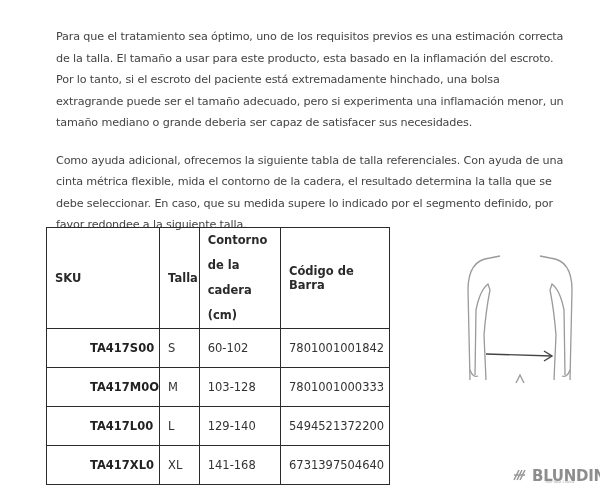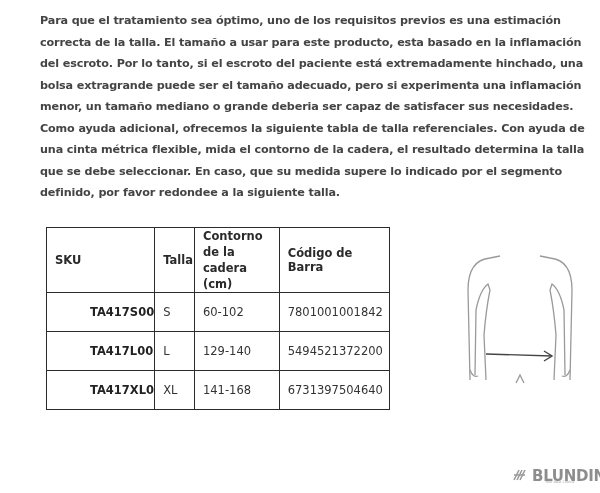--- a/index.html
+++ b/index.html
@@ -1,27 +1,27 @@
 <!DOCTYPE html>
 <html><head>
 <meta charset="utf-8">
 <style>
   html, body { margin:0; padding:0; background:#ffffff; }
   body { width:600px; height:493px; position:relative; overflow:hidden;
          font-family:"DejaVu Sans", sans-serif; color:#3a3a3a; }
   .intro { position:absolute; left:40px; top:10px; width:545px;
            font-size:11.2px; line-height:21.5px; color:#444; letter-spacing:-0.15px; }
-  .intro p { margin:0;font-weight:bold; }
+  .intro p { margin:16px; }
   table.sizes { position:absolute; left:46px; top:227px; width:344px; border-collapse:collapse; }
   table.sizes td, table.sizes th { border:1.5px solid #2b2b2b; font-size:11.5px; color:#333;
            text-align:left; padding:0 0 0 8px; vertical-align:middle; }
   table.sizes th { font-weight:bold; height:48px; color:#2a2a2a; }
   table.sizes td { height:38px; }
   table.sizes td.sku { font-weight:bold; color:#222;padding-left:43px; }
-  th.c-contorno { text-align:center; padding:0; line-height:16px; }
+  th.c-contorno { text-align:center; padding:0; line-height:25px; }
   .col1 { width:86px; } .col2 { width:33px; } .col3 { width:109px; } .col4 { width:114px; }
   .figure { position:absolute; left:460px; top:250px; width:120px; height:135px; }
   .logo { position:absolute; left:512px; top:467px; width:85px; height:20px; }
   .logo-text { position:absolute; left:20px; top:0; font-size:15px; font-weight:bold; color:#8d8d8d; letter-spacing:-0.3px; }
   .logo-sub { position:absolute; left:33px; top:13px; font-size:3.5px; color:#aaa; }
 </style>
 </head>
 <body>
 
 <div class="intro">
@@ -35,20 +35,26 @@
     <th class="col1">SKU</th>
     <th class="col2">Talla</th>
     <th class="col3 c-contorno">Contorno de la cadera (cm)</th>
     <th class="col4">Código de Barra</th>
   </tr>
   <tr>
     <td class="sku">TA417S00</td>
     <td>S</td>
     <td>60-102</td>
     <td>7801001001842</td>
+  </tr>
+  <tr>
+    <td class="sku">TA417M0O</td>
+    <td>M</td>
+    <td>103-128</td>
+    <td>7801001000333</td>
   </tr>
   <tr>
     <td class="sku">TA417L00</td>
     <td>L</td>
     <td>129-140</td>
     <td>5494521372200</td>
   </tr>
   <tr>
     <td class="sku">TA417XL0</td>
     <td>XL</td>

